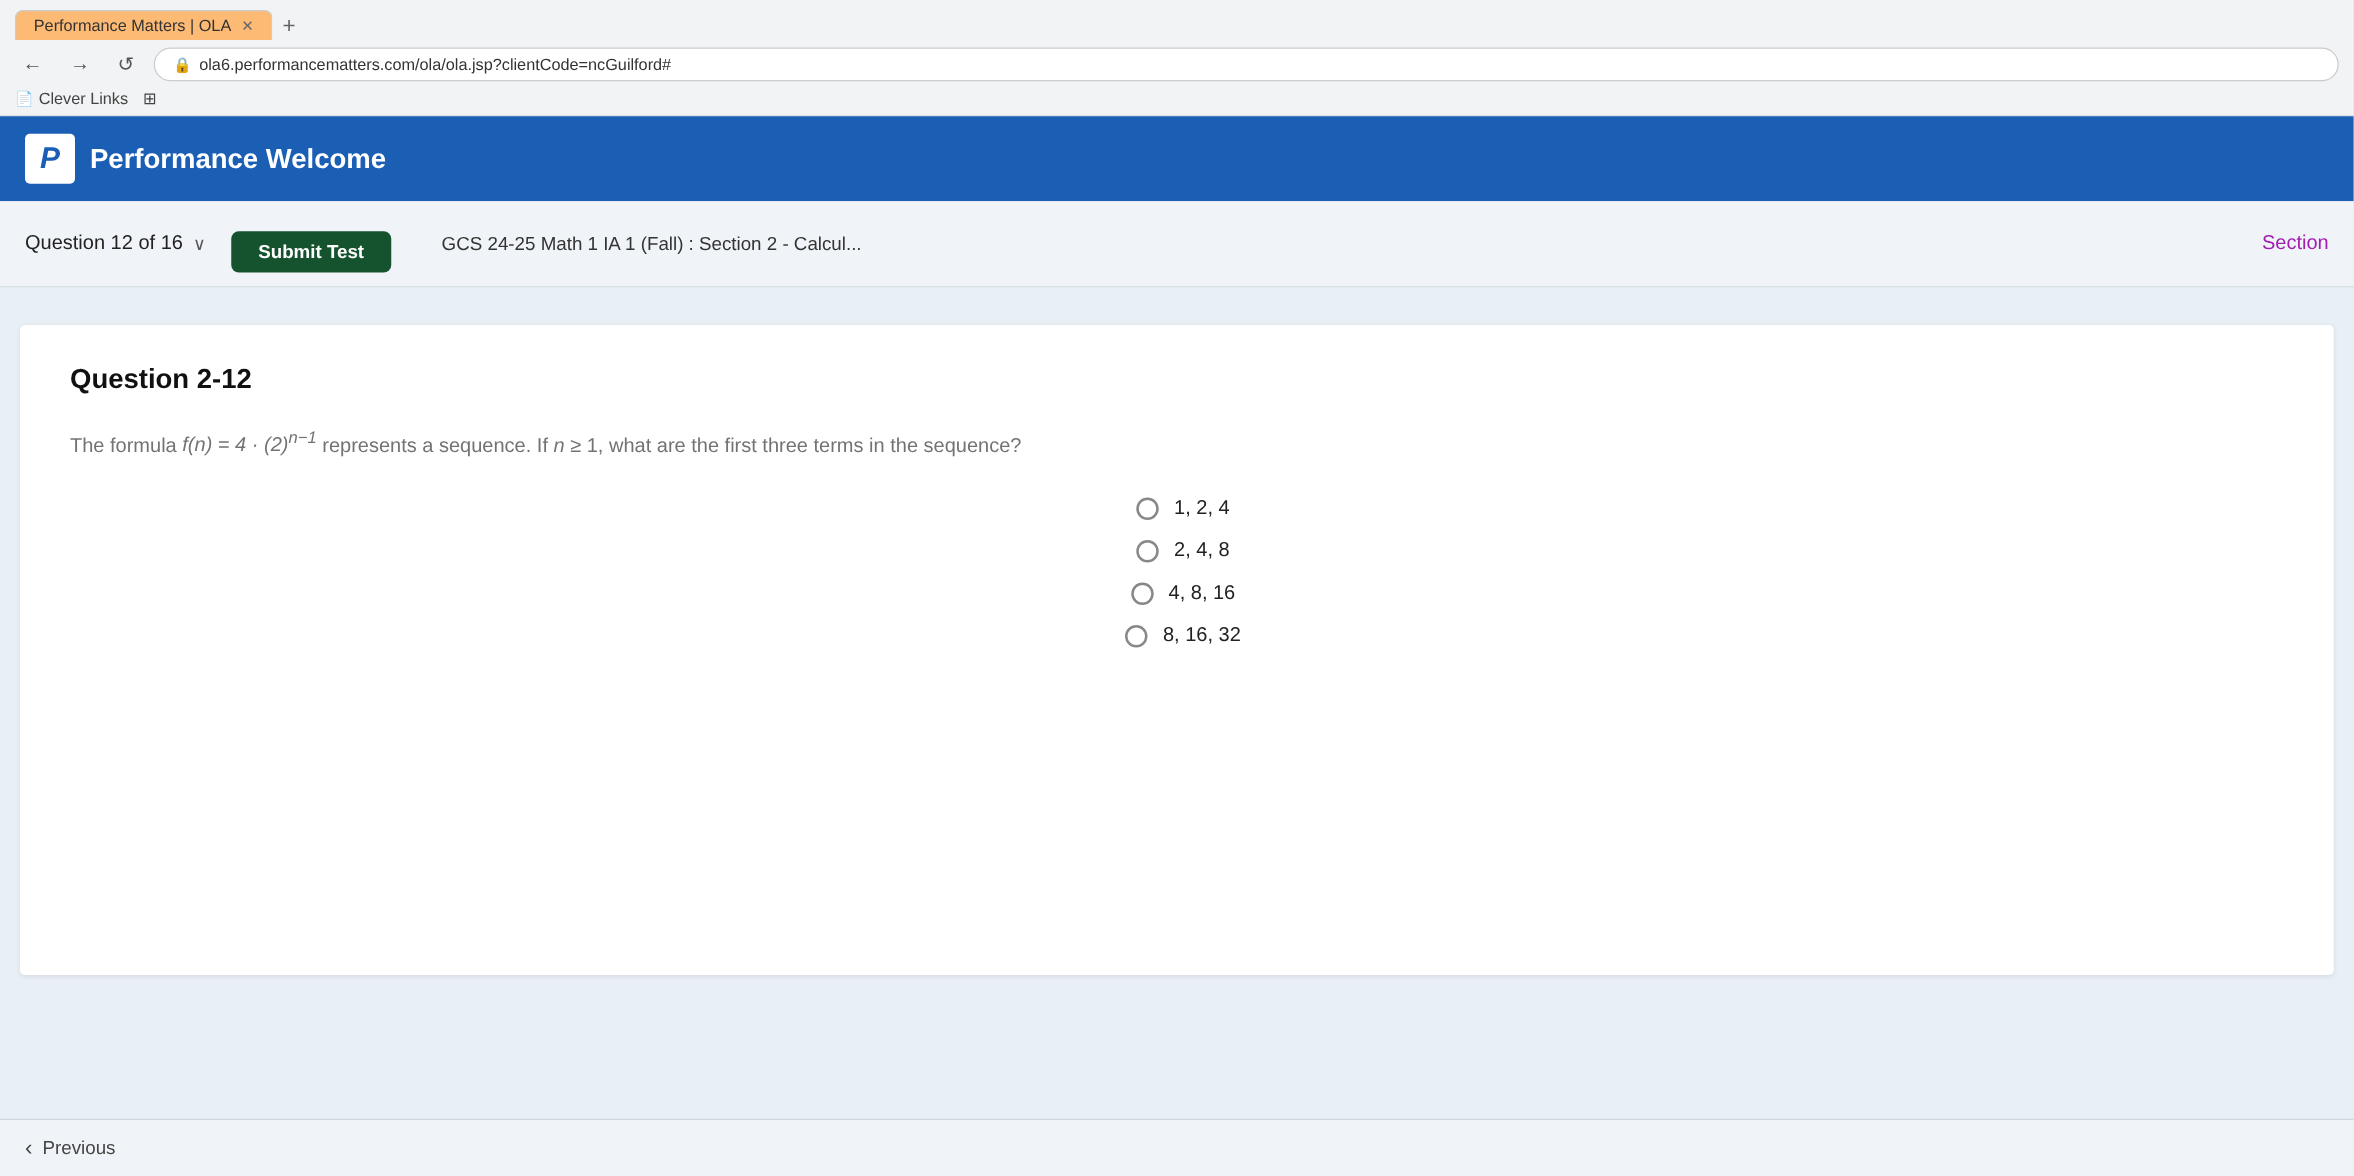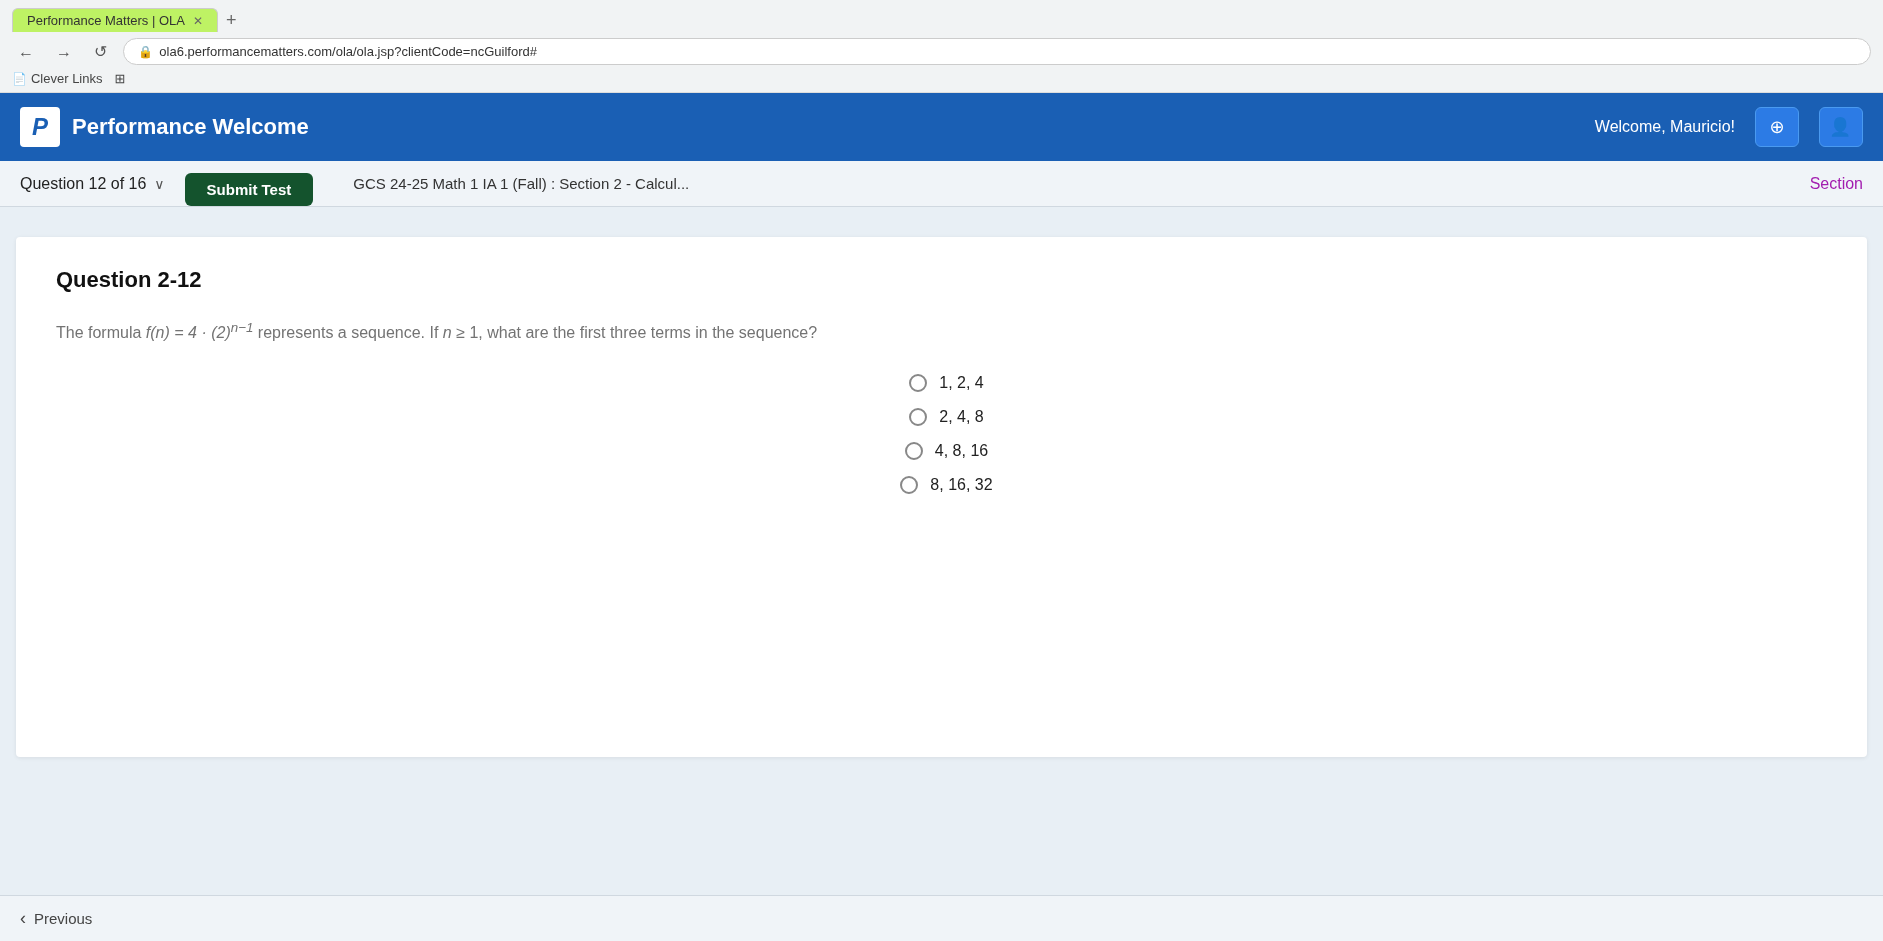--- a/index.html
+++ b/index.html
@@ -17,21 +17,21 @@
       background: #f1f3f4;
       padding: 8px 12px 6px;
       border-bottom: 1px solid #ddd;
     }
     .browser-tab-bar {
       display: flex;
       align-items: center;
       margin-bottom: 6px;
     }
     .browser-tab {
-      background: #bef264;
+      background: #fdba74;
       border: 1px solid #ccc;
       border-bottom: none;
       border-radius: 6px 6px 0 0;
       padding: 4px 14px;
       font-size: 13px;
       color: #333;
       display: flex;
       align-items: center;
       gap: 8px;
     }
@@ -153,21 +153,21 @@
     }
 
     
     .question-nav-bar {
       background: #f0f4f8;
       border-bottom: 1px solid #d0d8e0;
       display: flex;
       align-items: center;
       padding: 10px 20px;
       gap: 20px;
-      height: 46px;
+      height: 69px;
     }
     .question-selector {
       display: flex;
       align-items: center;
       gap: 8px;
       font-size: 16px;
       font-weight: 500;
       color: #222;
       cursor: pointer;
     }
@@ -308,25 +308,20 @@
   </div>
 </div>
 
 <div class="app-container">
 
   <div class="top-nav">
     <div class="brand">
       <div class="brand-logo">P</div>
       <span class="brand-name">Performance Welcome</span>
     </div>
-    <div class="nav-right">
-      <span class="welcome-text">Welcome, Mauricio!</span>
-      <button class="nav-icon-btn">⊕</button>
-      <button class="nav-icon-btn">👤</button>
-    </div>
   </div>
 
   <div class="question-nav-bar">
     <div class="question-selector">
       <span>Question 12 of 16</span>
       <span class="dropdown-arrow">∨</span>
     </div>
     <button class="submit-btn">Submit Test</button>
     <span class="test-title">GCS 24-25 Math 1 IA 1 (Fall) : Section 2 - Calcul...</span>
     <span class="section-label">Section</span>

